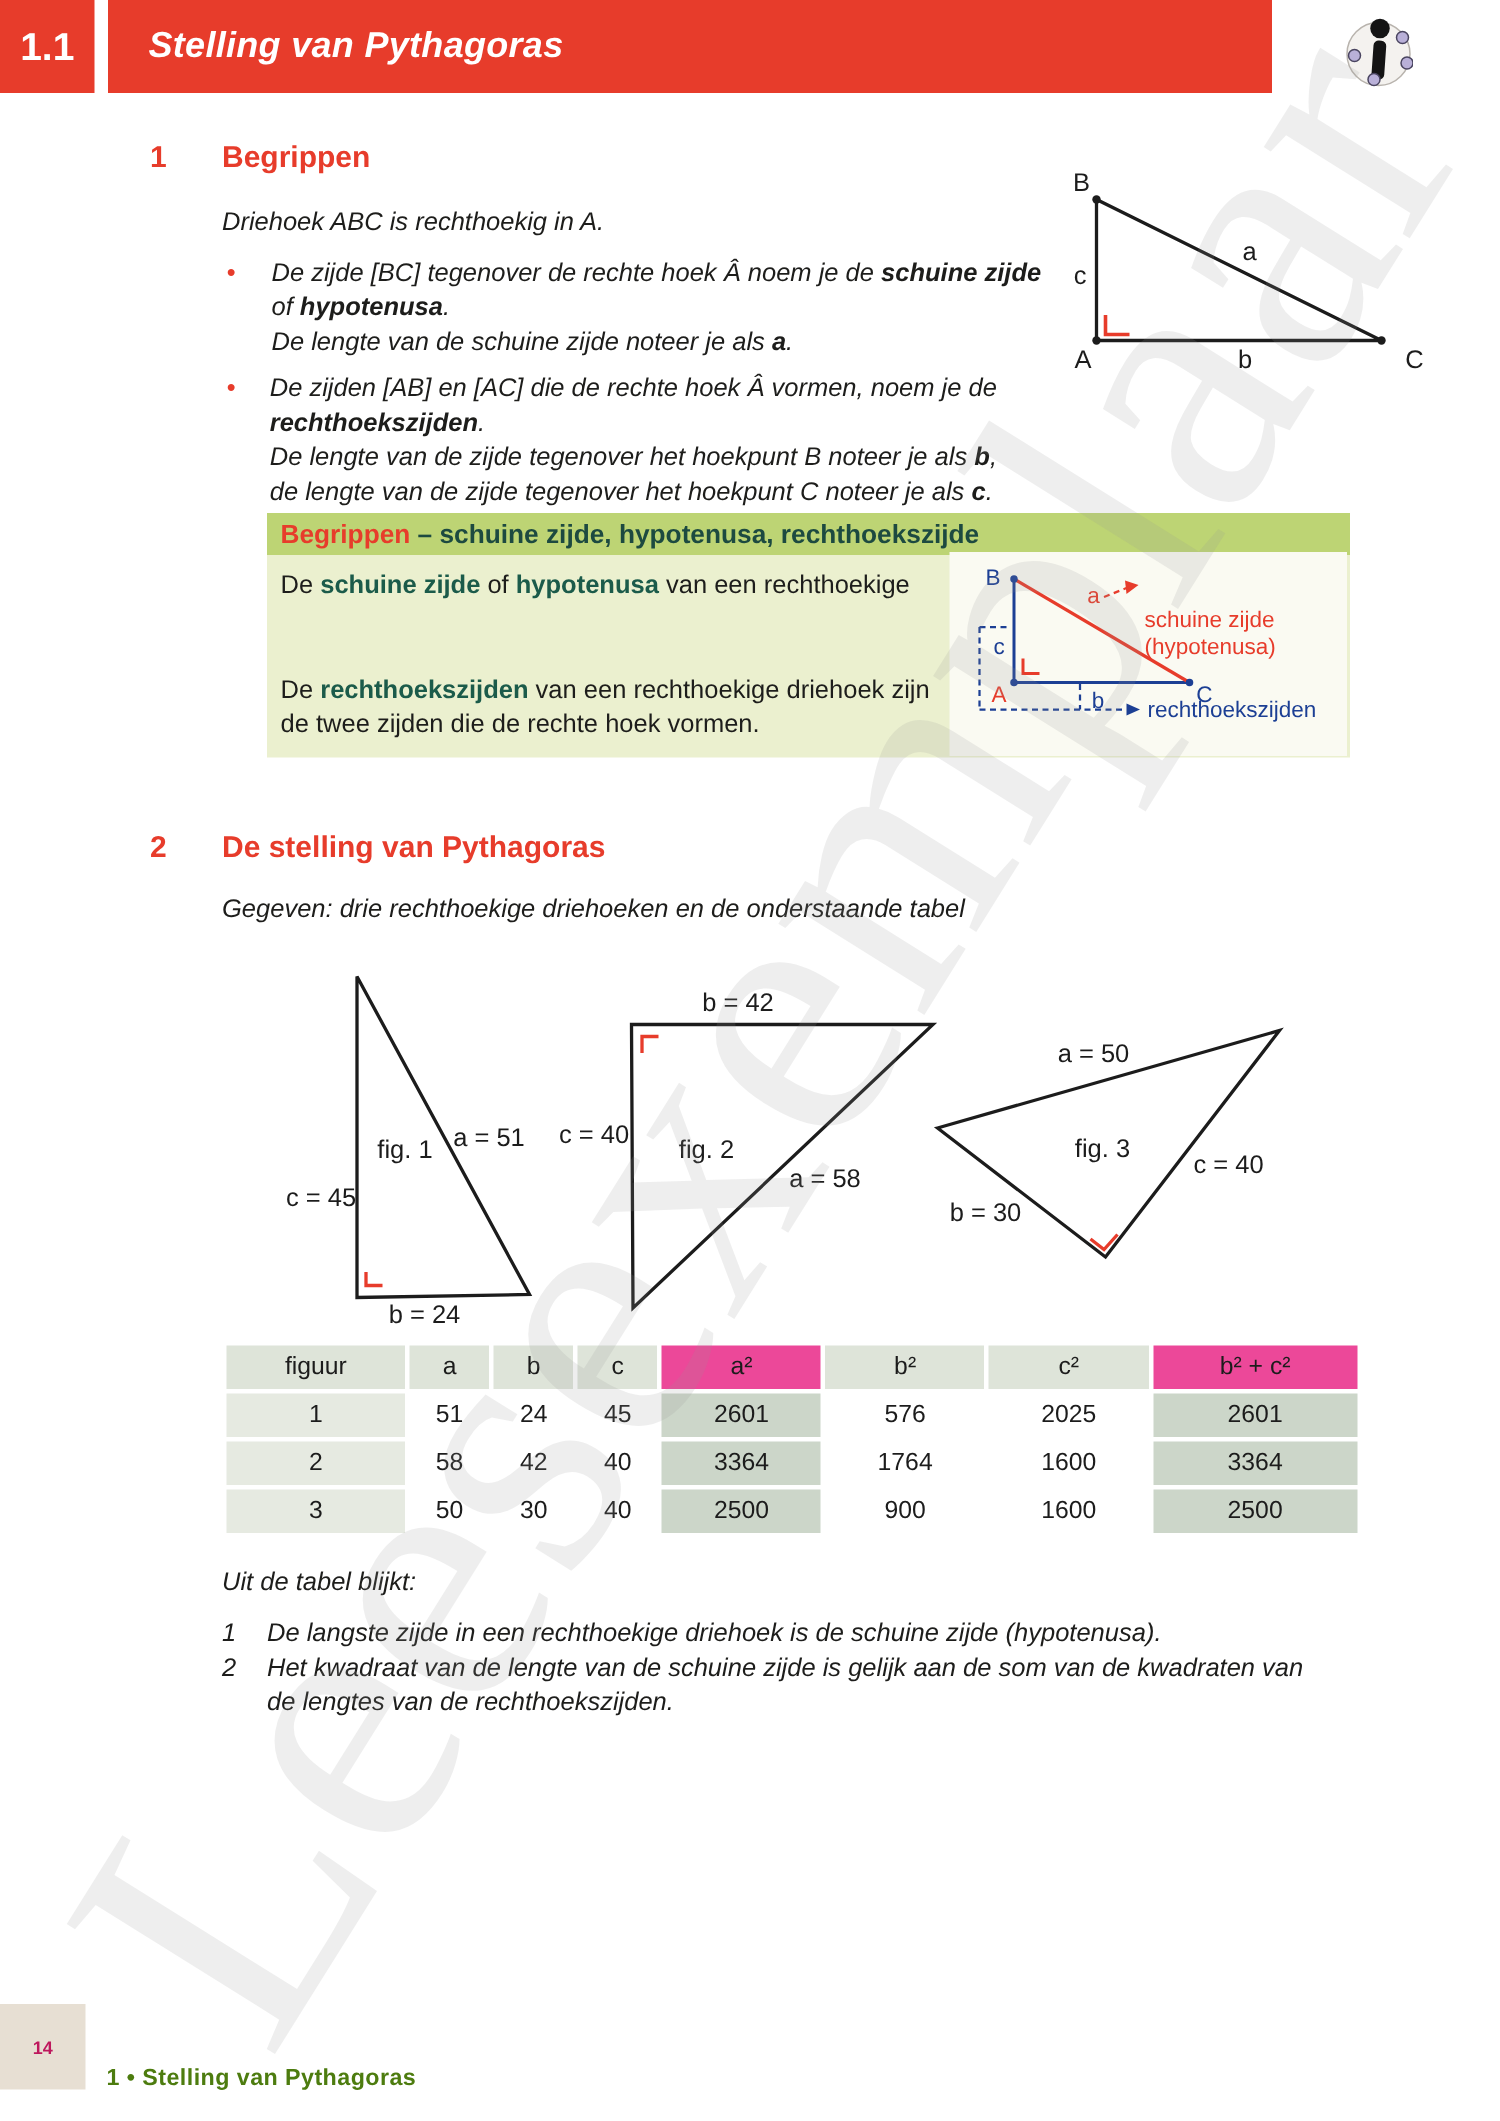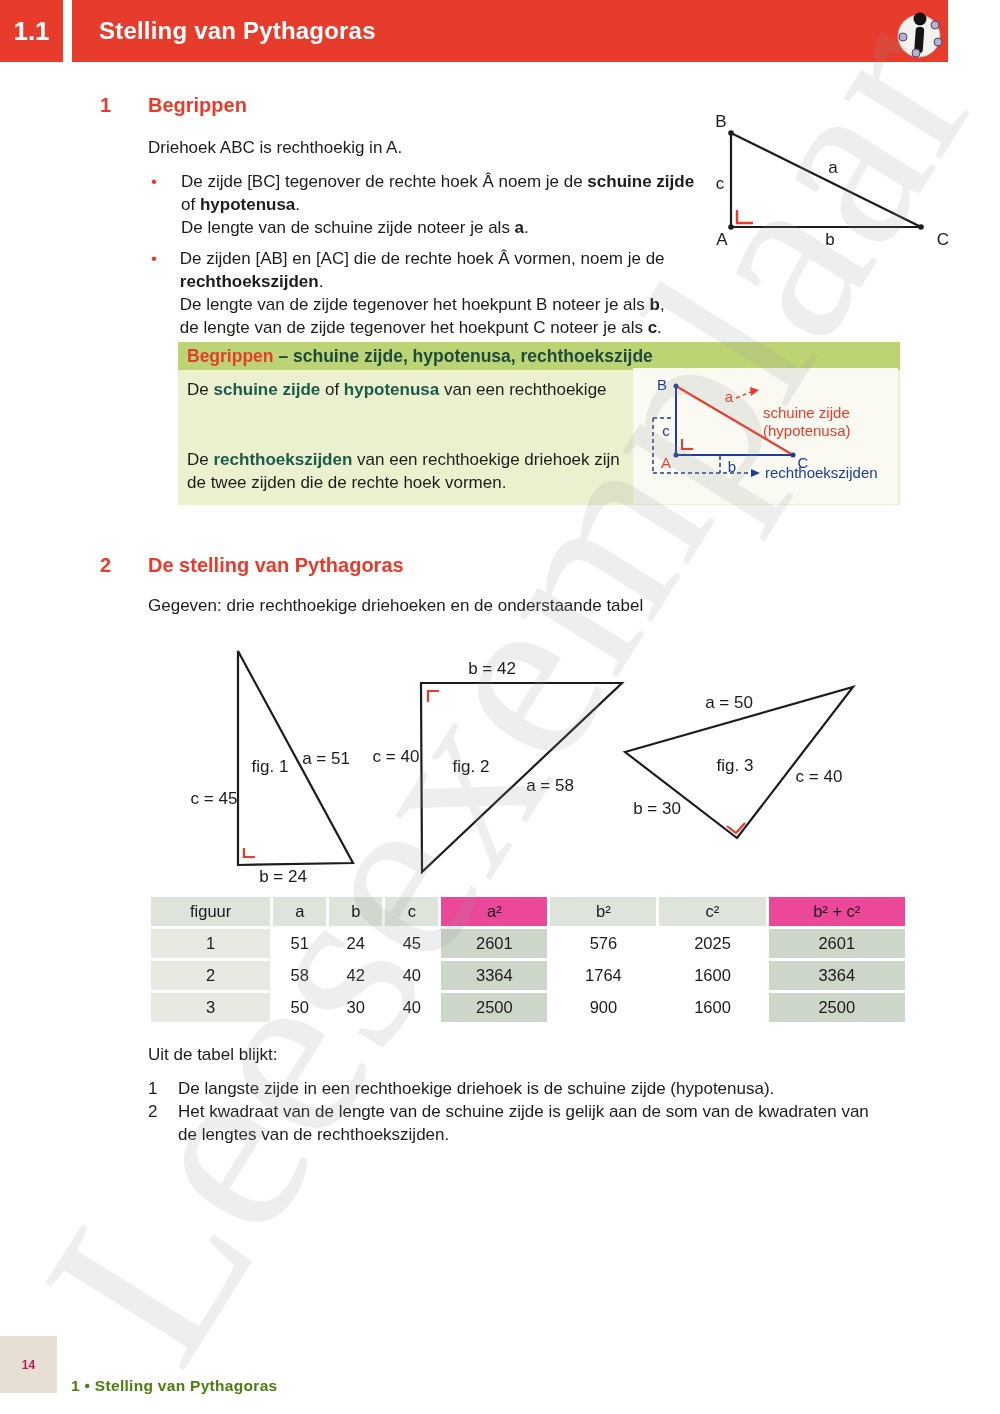--- a/index.html
+++ b/index.html
@@ -2,30 +2,30 @@
 <html><head>
 <meta charset="utf-8">
 <style>
   html,body { margin:0; padding:0; }
   body { width:1000px; height:1414px; font-family:"Liberation Sans", sans-serif; }
   .page { position:relative; width:1000px; height:1414px; background:#ffffff; overflow:hidden; color:#1d1d1b;padding-left:16px; }
 
   
   .topbar-num { position:absolute; left:0; top:0; width:63px; height:62px; background:#e73c2b;
     color:#fff; font-size:26px; font-weight:bold; display:flex; align-items:center; justify-content:center; }
-  .topbar-main { position:absolute; left:72px; top:0; width:876px; height:62px; background:#e73c2b;
-    display:flex; align-items:center; }
+  .topbar-main { position:absolute; left:72px; top:0; width:776px; height:62px; background:#e73c2b;
+    display:flex; align-items:center;font-style:italic; }
   .topbar-title { color:#fff; font-size:24px; font-weight:bold; padding-left:27px; letter-spacing:0.2px; }
   .brand-icon { position:absolute; left:824px; top:9px; }
 
   
   .sec-heading { position:absolute; left:100px; display:flex; font-size:20px; font-weight:bold; color:#e73c2b; }
   .sec-heading .sec-num { width:48px; }
   .bodytext { font-size:17px; line-height:23px; color:#1d1d1b; }
-  .p-abs { position:absolute; left:148px; }
+  .p-abs { position:absolute; left:148px;font-style:italic; }
   .bullet-row { display:flex; }
   .bullet-marker { width:30px; color:#e73c2b; font-size:17px; line-height:23px; padding-left:3px; }
   .rt-b { font-weight:bold; }
   .rt-g { font-weight:bold; color:#1b5b4a; }
 
   
   .concept-box { position:absolute; left:178px; top:342px; width:722px; height:163px; background:#ebf0cf; }
   .concept-box-header { height:28px; background:#bdd474; display:flex; align-items:center; padding-left:9px;
     font-size:17.5px; font-weight:bold; }
   .concept-box-header .cb-title { color:#e73c2b; }

